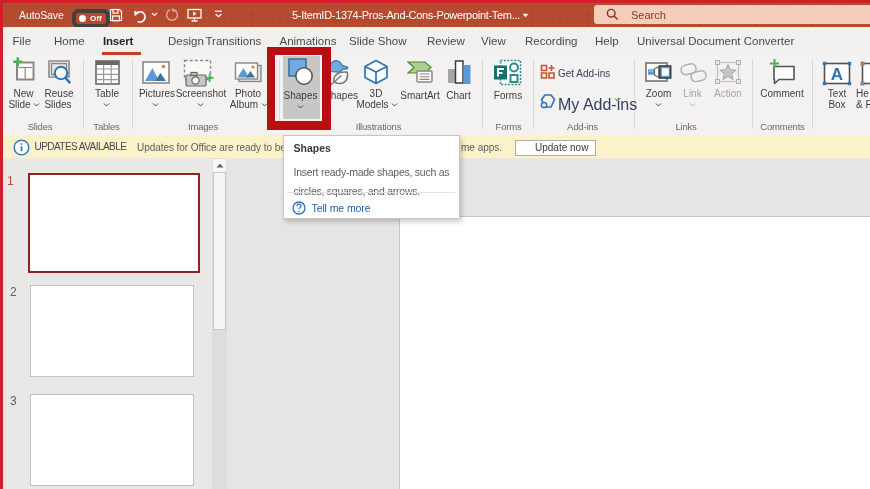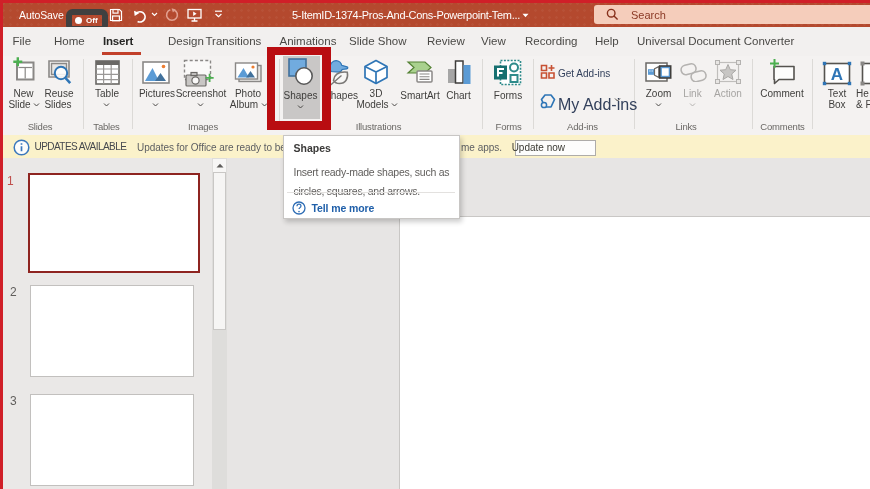--- a/index.html
+++ b/index.html
@@ -9,21 +9,21 @@
 .rsep{position:absolute;top:59px;width:1px;height:70px;background:#dcdad7}
 .rlab{position:absolute;font-size:10px;color:#3f3e3c;text-align:center;white-space:nowrap;transform:translateX(-50%)}
 .chev{position:absolute;width:7px;height:4px}
 .graylab{color:#a6a4a2}
 </style></head>
 <body>
 
 <div class="abs" style="left:0;top:0;width:870px;height:27px;background:#B4492E;background-image:radial-gradient(rgba(255,255,255,0.045) 1px,rgba(0,0,0,0) 1.6px);background-size:7px 7px"></div>
 <div class="abs" style="left:0;top:0;width:870px;height:3px;background:#D01F28"></div>
 <div class="abs" style="left:19px;top:8.5px;font-size:10.5px;letter-spacing:-0.1px;color:#fff">AutoSave</div>
-<div class="abs" style="left:66px;top:9px;width:30px;height:11px;border:6px solid #404040;border-radius:6.5px">
+<div class="abs" style="left:72px;top:9px;width:30px;height:11px;border:4px solid #404040;border-radius:6.5px">
   <div class="abs" style="left:2.5px;top:2px;width:7px;height:7px;border-radius:50%;background:#fff"></div>
   <div class="abs" style="left:14px;top:1px;font-size:8px;font-weight:bold;color:#fff">Off</div>
 </div>
 <svg class="abs" style="left:109px;top:8px" width="14" height="14" viewBox="0 0 14 14">
   <path d="M1.5 1.5h9l2 2v9h-11z" fill="none" stroke="#fff" stroke-width="1.2"></path>
   <rect x="4" y="1.5" width="5" height="3.6" fill="none" stroke="#fff" stroke-width="1.2"></rect>
   <rect x="3.6" y="8" width="6.8" height="4.8" fill="none" stroke="#fff" stroke-width="1.2"></rect>
 </svg>
 <svg class="abs" style="left:132px;top:7.5px" width="15" height="15" viewBox="0 0 15 15">
   <path d="M4.4 5.2 A5.1 5.1 0 1 1 5.6 13.4" fill="none" stroke="#fff" stroke-width="1.7"></path>
@@ -280,21 +280,21 @@
 
 <div class="abs" style="left:3px;top:135px;width:867px;height:22.5px;background:#FBF2CA"></div>
 <svg class="abs" style="left:13px;top:139px" width="17" height="17" viewBox="0 0 17 17">
   <circle cx="8.5" cy="8.5" r="7.3" fill="#fdfdfc" stroke="#3B78BD" stroke-width="1.5"></circle>
   <path d="M8.5 4.2v1.6M8.5 7.3v5" stroke="#3B78BD" stroke-width="1.7"></path>
 </svg>
 <div class="abs" style="left:34.5px;top:141px;font-size:10px;letter-spacing:-0.55px;font-weight:normal;color:#45484e">UPDATES AVAILABLE</div>
 <div class="abs" style="left:137px;top:141.5px;font-size:10px;letter-spacing:-0.05px;color:#5c5e62;white-space:nowrap;width:146px;overflow:hidden">Updates for Office are ready to be appl</div>
 <div class="abs" style="left:461px;top:141.5px;font-size:10px;color:#5c5e62">me apps.</div>
 <div class="abs" style="left:515px;top:139.5px;width:81px;height:16px;background:#fdfdfc;border:1px solid #aeaca9;box-sizing:border-box"></div>
-<div class="abs" style="left:484px;top:142px;width:81px;text-align:right;font-size:10px;color:#3b3a33">Update now</div>
+<div class="abs" style="left:535px;top:142px;width:81px;text-align:left;font-size:10px;color:#3b3a33">Update now</div>
 
 <div class="abs" style="left:3px;top:158px;width:223px;height:331px;background:#EAE8E7"></div>
 <div class="abs" style="left:226px;top:158px;width:644px;height:331px;background:#E7E5E4"></div>
 <div class="abs" style="left:399px;top:216px;width:471px;height:273px;background:#fff;border-top:1px solid #c9c7c5;border-left:1px solid #c9c7c5"></div>
 
 <div class="abs" style="left:7px;top:174px;font-size:12px;color:#C0504D">1</div>
 <div class="abs" style="left:27.5px;top:172.5px;width:172px;height:100px;border:2px solid #8E2420;background:#fff;box-sizing:border-box"></div>
 <div class="abs" style="left:10px;top:284.5px;font-size:12px;color:#605E5C">2</div>
 <div class="abs" style="left:30px;top:285px;width:164px;height:91.5px;border:1px solid #c2c0be;background:#fff;box-sizing:border-box"></div>
 <div class="abs" style="left:10px;top:394px;font-size:12px;color:#605E5C">3</div>
@@ -312,13 +312,13 @@
 <div class="abs" style="left:267px;top:47px;width:63.5px;height:83px;border-style:solid;border-color:#B90D11;border-width:8px 9px 9px 8px;box-sizing:border-box"></div>
 <div class="abs" style="left:283px;top:134.5px;width:176.5px;height:84px;background:#fff;border:1px solid #c8c6c4;box-sizing:border-box;box-shadow:2px 3px 5px rgba(0,0,0,0.2)"></div>
 <div class="abs" style="left:293.5px;top:141.5px;font-size:10.5px;font-weight:bold;color:#3b3a39">Shapes</div>
 <div class="abs" style="left:293.5px;top:163px;font-size:10.5px;color:#605E5C;line-height:19px;letter-spacing:-0.25px;white-space:nowrap">Insert ready-made shapes, such as<br>circles, squares, and arrows.</div>
 <div class="abs" style="left:287px;top:192px;width:168px;height:1px;background:#e3e1df"></div>
 <svg class="abs" style="left:291.5px;top:200.5px" width="14" height="14" viewBox="0 0 14 14">
   <circle cx="7" cy="7" r="6" fill="none" stroke="#2E6DB5" stroke-width="1.3"></circle>
   <path d="M5 5.2c0-1.2 0.9-2 2-2s2 0.8 2 1.9c0 1-0.7 1.4-1.3 1.8-0.5 0.3-0.7 0.6-0.7 1.2" fill="none" stroke="#2E6DB5" stroke-width="1.2"></path>
   <circle cx="7" cy="10.6" r="0.8" fill="#2E6DB5"></circle>
 </svg>
-<div class="abs" style="left:311.5px;top:202px;font-size:10.5px;letter-spacing:-0.1px;font-weight:bold;color:#1F5FA9">Tell me more</div>
+<div class="abs" style="left:311.5px;top:202px;font-size:10.5px;letter-spacing:-0.1px;font-weight:normal;color:#1F5FA9">Tell me more</div>
 
 </body></html>

